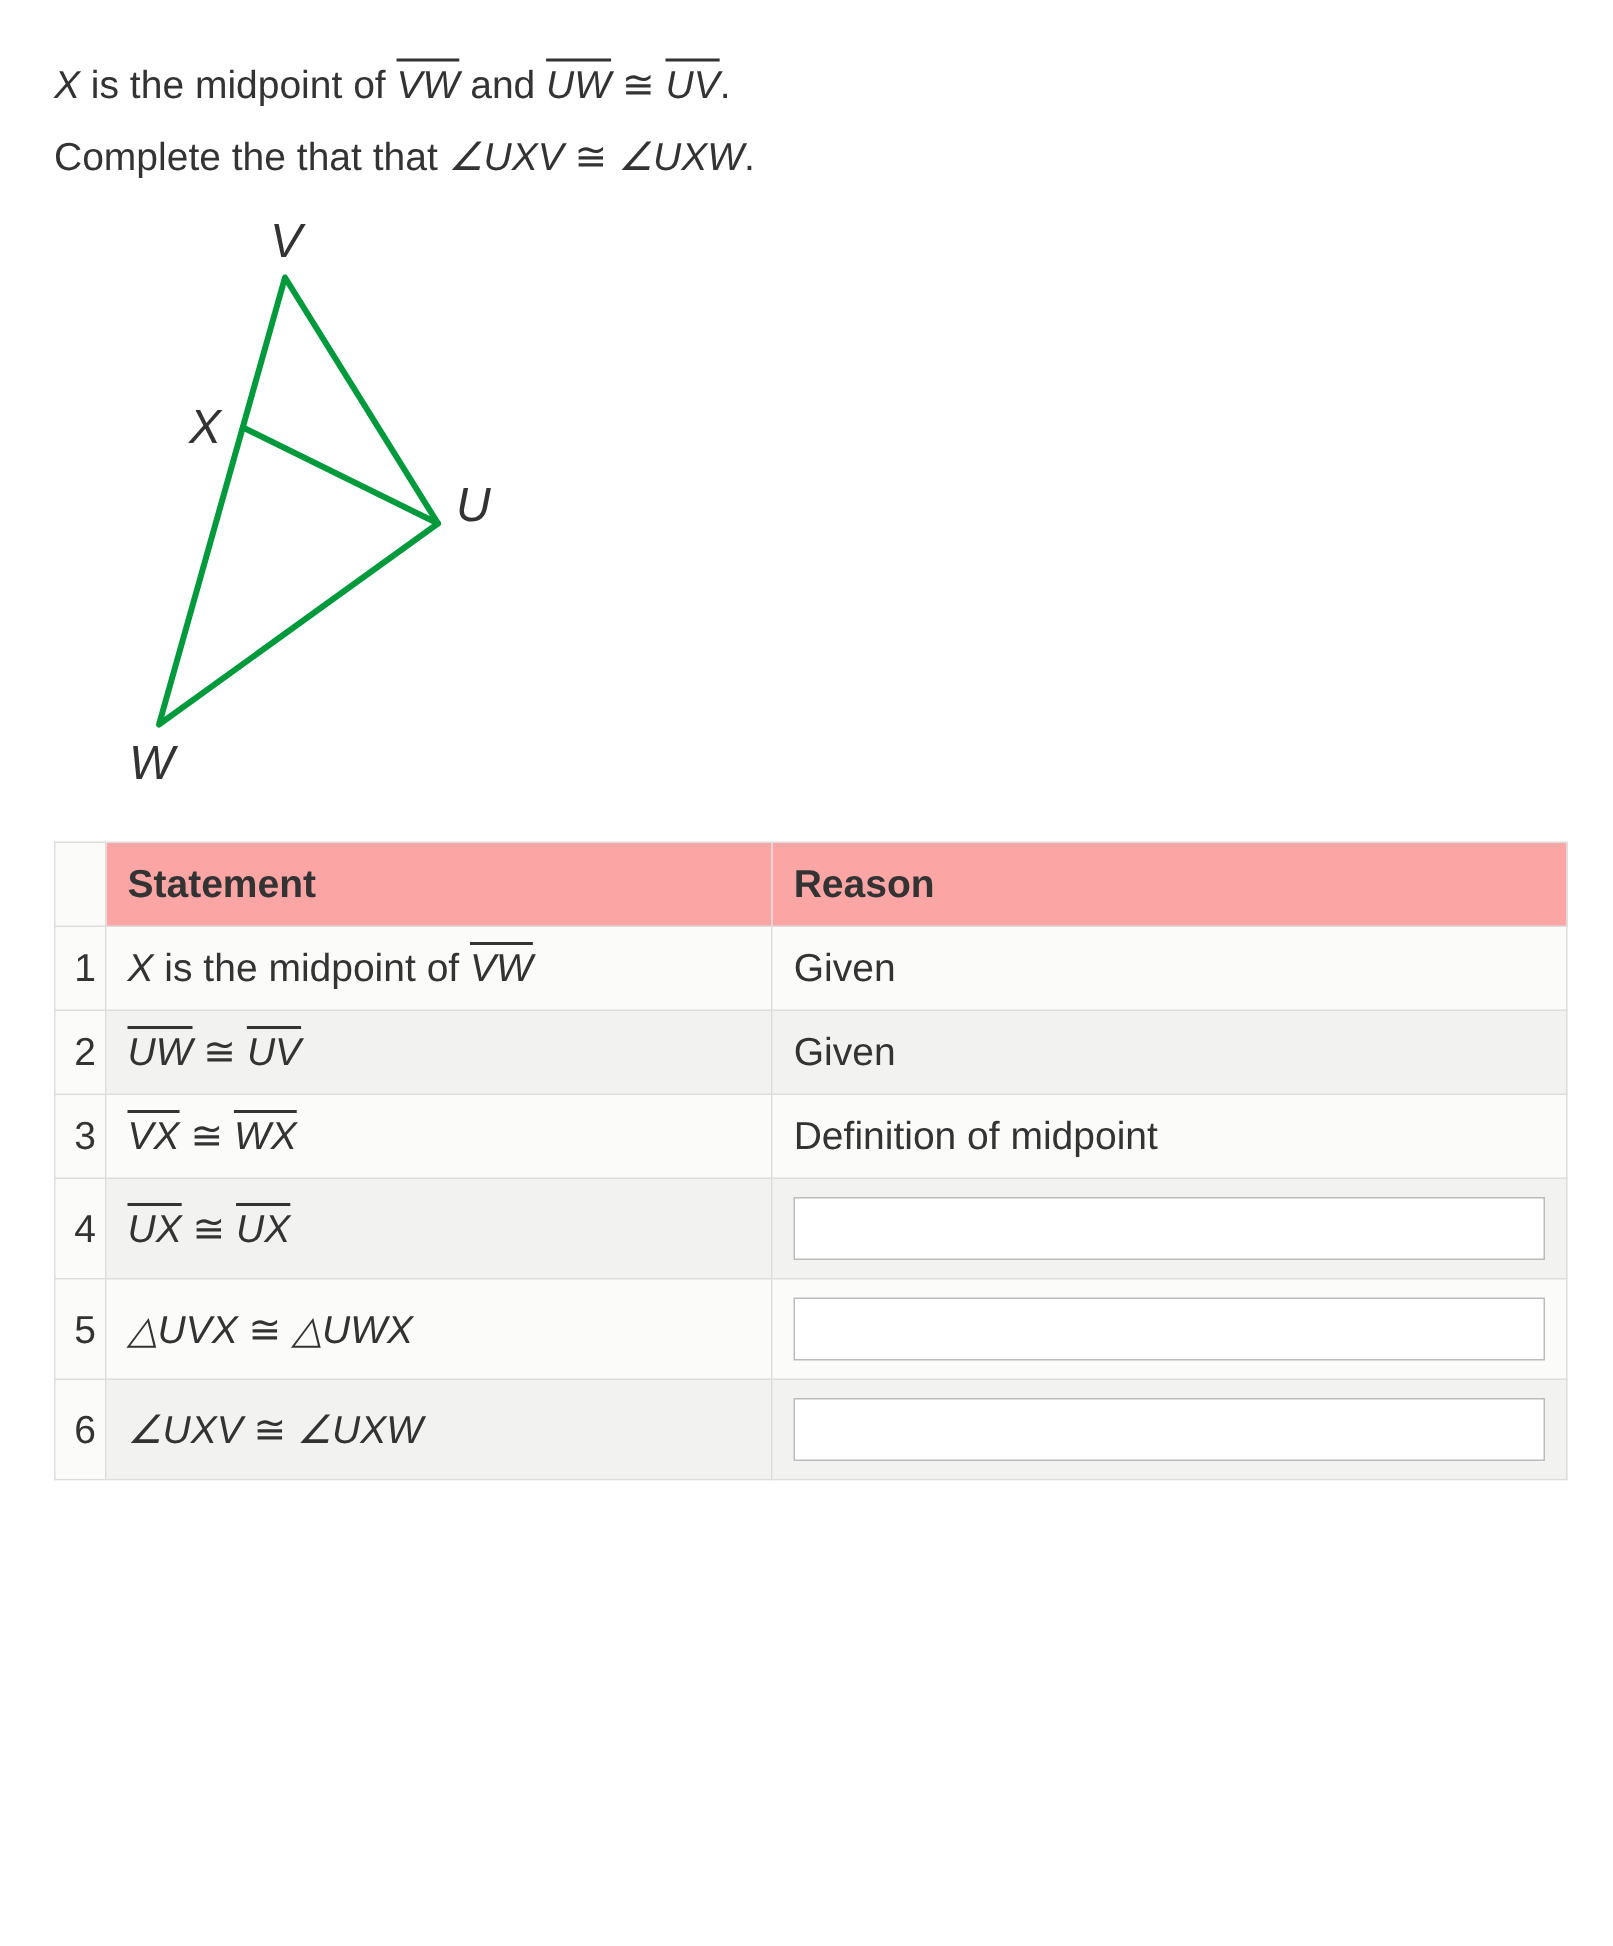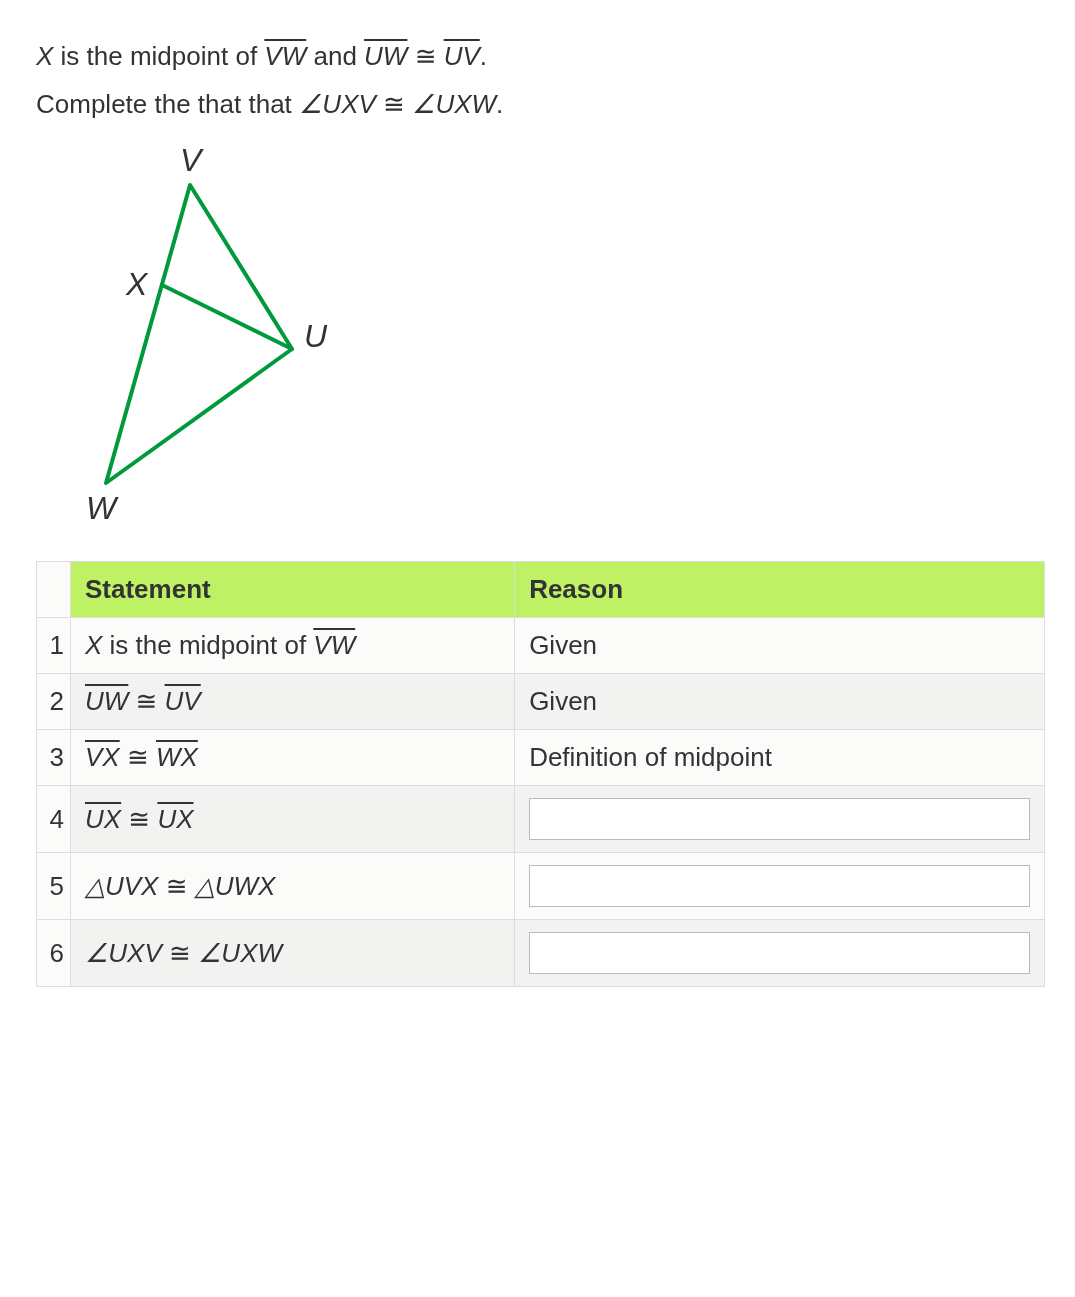--- a/index.html
+++ b/index.html
@@ -37,21 +37,21 @@
     border-collapse: collapse;
     width: 100%;
     font-size: 26px;
   }
   table.proof th, table.proof td {
     text-align: left;
     padding: 12px 14px;
     border: 1px solid #ddd;
   }
   table.proof th {
-    background: #bef264;
+    background: #fca5a5;
     font-weight: bold;
   }
   table.proof th.num, table.proof td.num {
     width: 34px;
     padding-left: 6px;
     padding-right: 6px;
     text-align: right;
     background: #fbfbfa;
     color: #333;
   }

